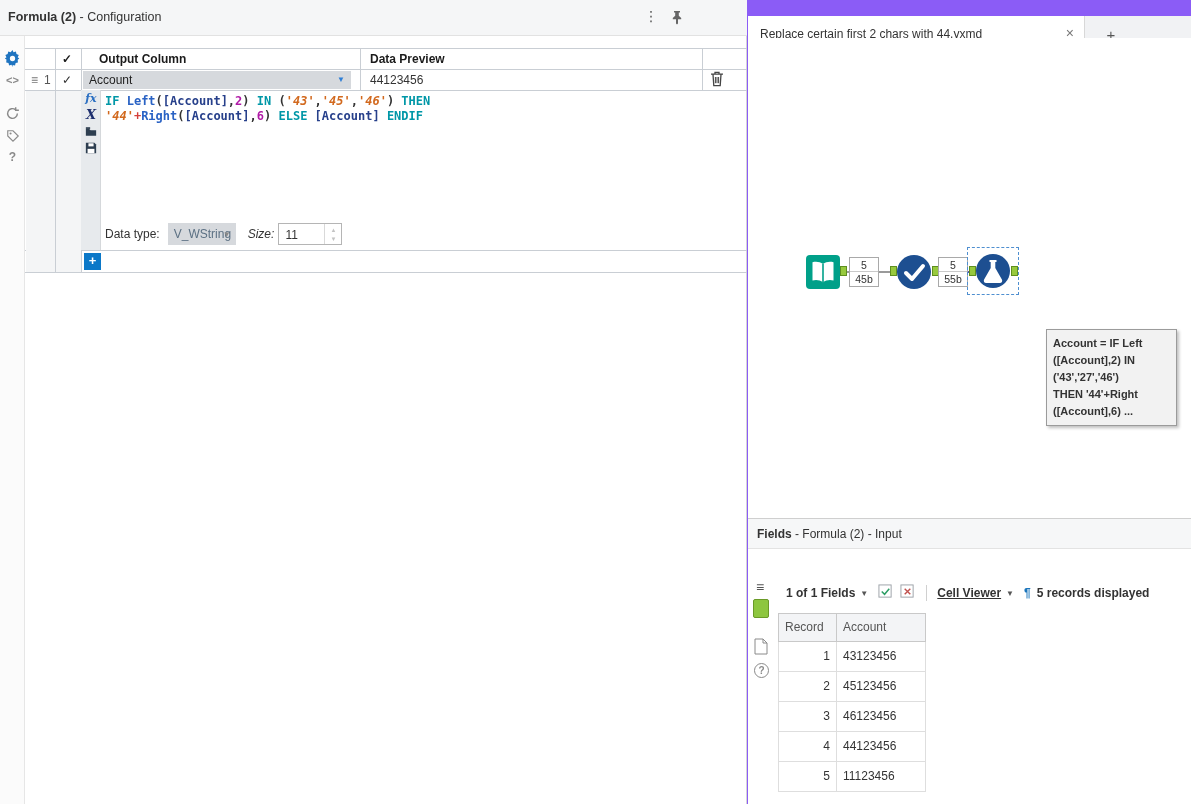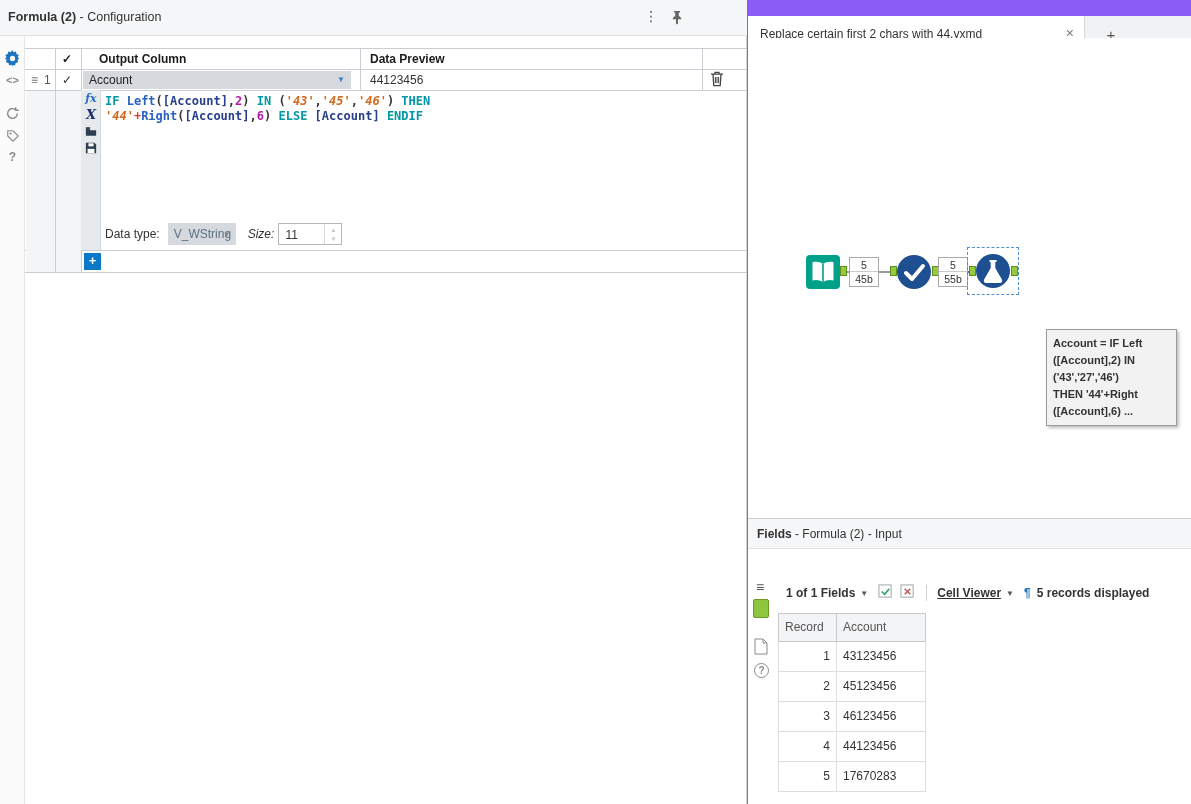--- a/index.html
+++ b/index.html
@@ -325,19 +325,19 @@
           <div class="r-row">
             <div class="r-cell rec">3</div>
             <div class="r-cell acc">46123456</div>
           </div>
           <div class="r-row">
             <div class="r-cell rec">4</div>
             <div class="r-cell acc">44123456</div>
           </div>
           <div class="r-row">
             <div class="r-cell rec">5</div>
-            <div class="r-cell acc">17670283</div>
+            <div class="r-cell acc">11123456</div>
           </div>
         </div>
     </div>
   </section>
 
 </div>
 
 </body></html>

